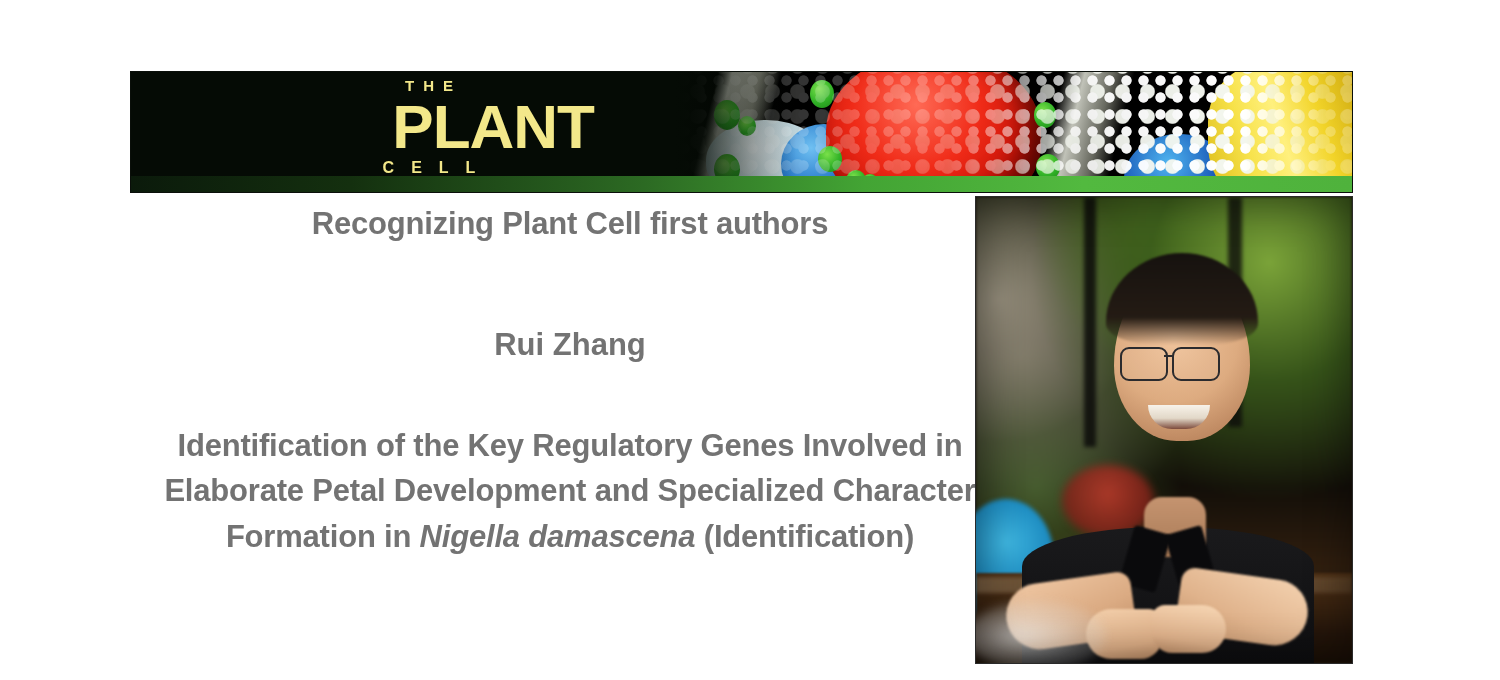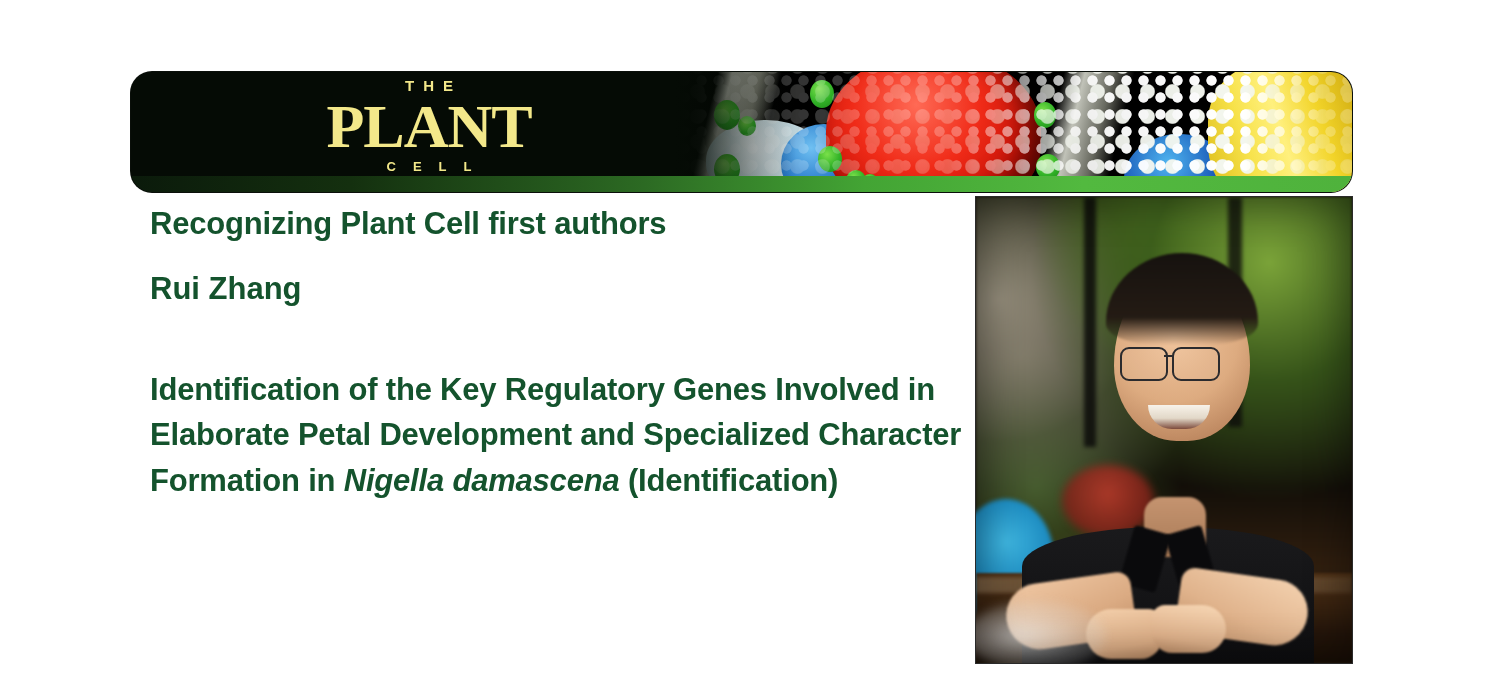--- a/index.html
+++ b/index.html
@@ -25,21 +25,20 @@
   
   #banner {
     position: absolute;
     left: 131px;
     top: 72px;
     width: 1221px;
     height: 120px;
     background: #050b05;
     overflow: hidden;
     box-shadow: 0 0 0 1px #0a0f0a;
-    border-radius: 21px;
   }
   .banner-photo {
     position: absolute;
     left: 545px;
     top: 0;
     right: 0;
     bottom: 0;
     background-color: #000;
     overflow: hidden;
   }
@@ -129,52 +128,53 @@
     letter-spacing: 9px;
     line-height: 1;
     padding-left: 9px;
   }
   .logo-plant {
     font-size: 62px;
     font-weight: 700;
     letter-spacing: -1px;
     line-height: 1.02;
     margin-top: 2px;
-    font-family: Liberation Serif, serif;
+    font-family: Liberation Sans, sans-serif;
+    text-align: right;
   }
   .logo-cell {
-    font-size: 13px;
+    font-size: 16px;
     font-weight: 700;
     letter-spacing: 17px;
     line-height: 1;
     margin-top: 2px;
     padding-left: 17px;
   }
 
   
   #text-col {
     position: absolute;
     left: 150px;
     top: 197px;
     width: 840px;
-    text-align: left;
-    color: #14532d;
+    text-align: center;
+    color: #737373;
   }
   #recognizing-line {
     font-size: 31px;
     font-weight: 700;
     letter-spacing: -0.2px;
     line-height: 1.18;
     margin-top: 9px;
   }
   #author-name {
     font-size: 31px;
     font-weight: 700;
     line-height: 1.18;
-    margin-top: 28px;
+    margin-top: 84px;
   }
   #article-title {
     font-size: 31px;
     font-weight: 700;
     line-height: 1.46;
     margin-top: 60px;
     letter-spacing: -0.2px;
   }
   #article-title .sp { font-style: italic; margin-top: 36px; }
 

